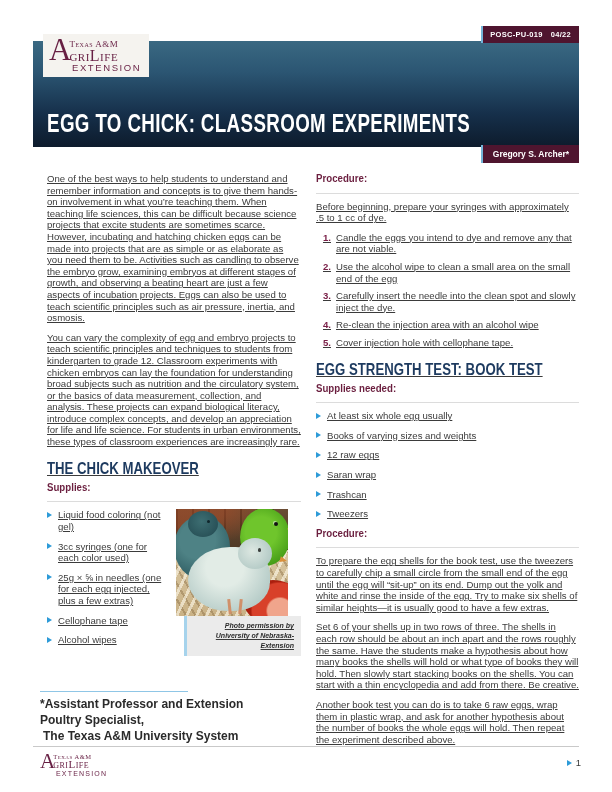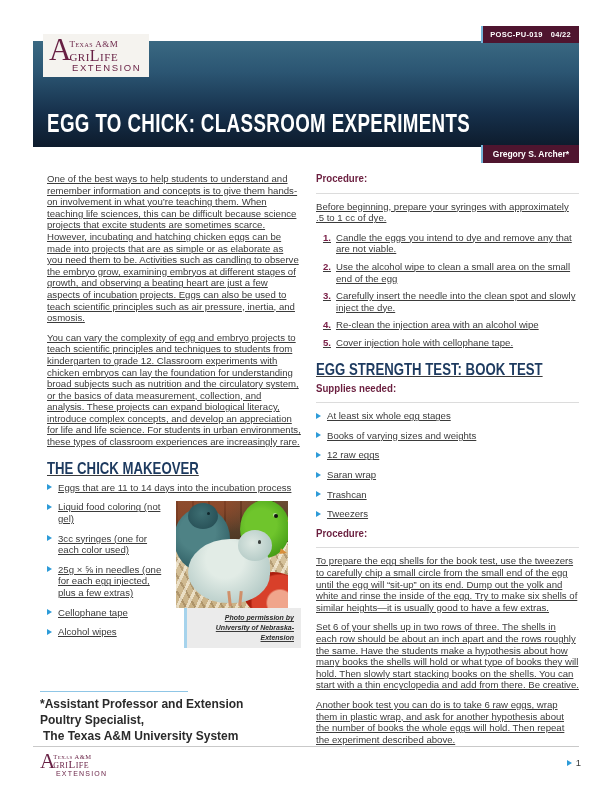--- a/index.html
+++ b/index.html
@@ -173,27 +173,24 @@
   </div>
   <div class="banner-title">EGG TO CHICK: CLASSROOM EXPERIMENTS</div>
   <div class="author-badge">Gregory S. Archer*</div>
 </div>
 
 <div class="col col-left">
   <p class="body">One of the best ways to help students to understand and remember information and concepts is to give them hands-on involvement in what you’re teaching them. When teaching life sciences, this can be difficult because science projects that excite students are sometimes scarce. However, incubating and hatching chicken eggs can be made into projects that are as simple or as elaborate as you need them to be. Activities such as candling to observe the embryo grow, examining embryos at different stages of growth, and observing a beating heart are just a few aspects of incubation projects. Eggs can also be used to teach scientific principles such as air pressure, inertia, and osmosis.</p>
   <p class="body">You can vary the complexity of egg and embryo projects to teach scientific principles and techniques to students from kindergarten to grade 12. Classroom experiments with chicken embryos can lay the foundation for understanding broad subjects such as nutrition and the circulatory system, or the basics of data measurement, collection, and analysis. These projects can expand biological literacy, introduce complex concepts, and develop an appreciation for life and life science. For students in urban environments, these types of classroom experiences are increasingly rare.</p>
 
   <div class="section-head">THE CHICK MAKEOVER</div>
-
-  <ul class="blist">
-    <li>
-      <span class="tri"></span>
-      <span>Eggs that are 11 to 14 days into the incubation process</span>
-    </li>
-  </ul>
+  <div class="subhead">
+    <span>Supplies:</span>
+  </div>
+
 
   <div class="supplies-flex">
     <ul class="blist">
       <li>
         <span class="tri"></span>
         <span>Liquid food coloring (not gel)</span>
       </li>
       <li>
         <span class="tri"></span>
         <span>3cc syringes (one for each color used)</span>
@@ -259,21 +256,21 @@
   </div>
 
   <div class="section-head">EGG STRENGTH TEST: BOOK TEST</div>
   <div class="subhead">
     <span>Supplies needed:</span>
   </div>
 
   <ul class="blist">
     <li>
       <span class="tri"></span>
-      <span>At least six whole egg stages</span>
+      <span>At least six whole egg usually</span>
     </li>
     <li>
       <span class="tri"></span>
       <span>Books of varying sizes and weights</span>
     </li>
     <li>
       <span class="tri"></span>
       <span>12 raw eggs</span>
     </li>
     <li>

